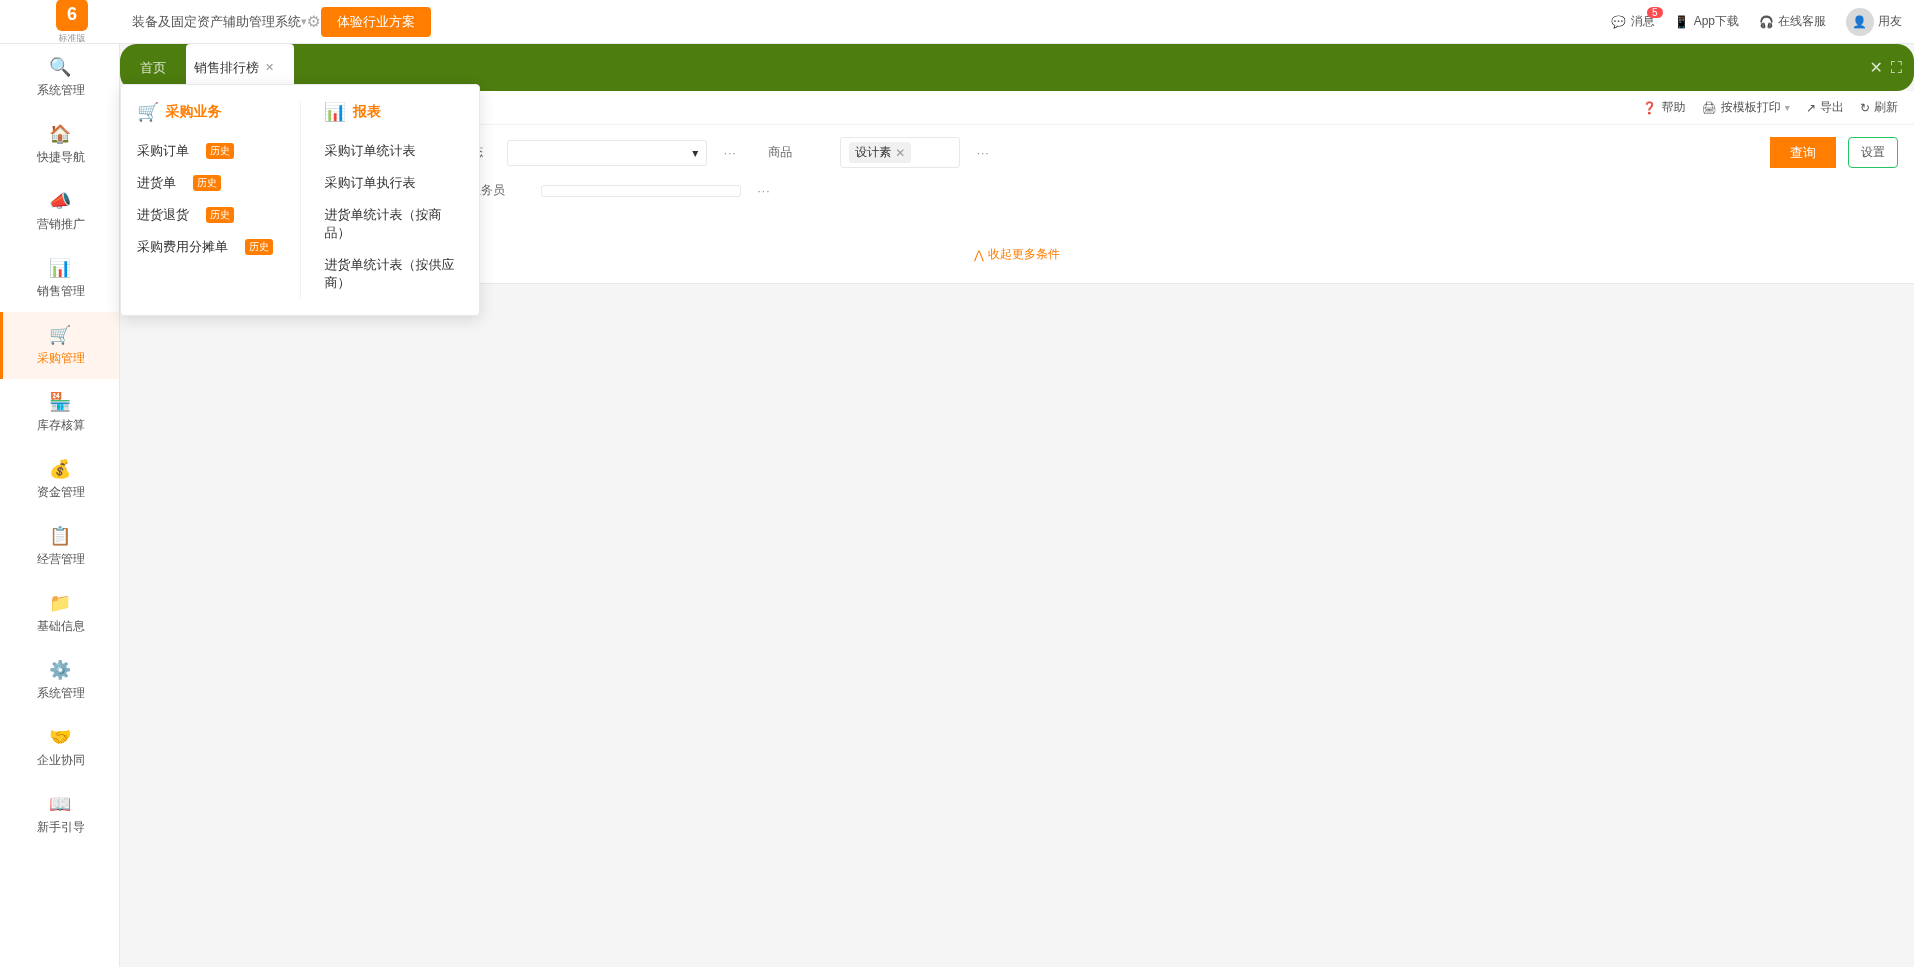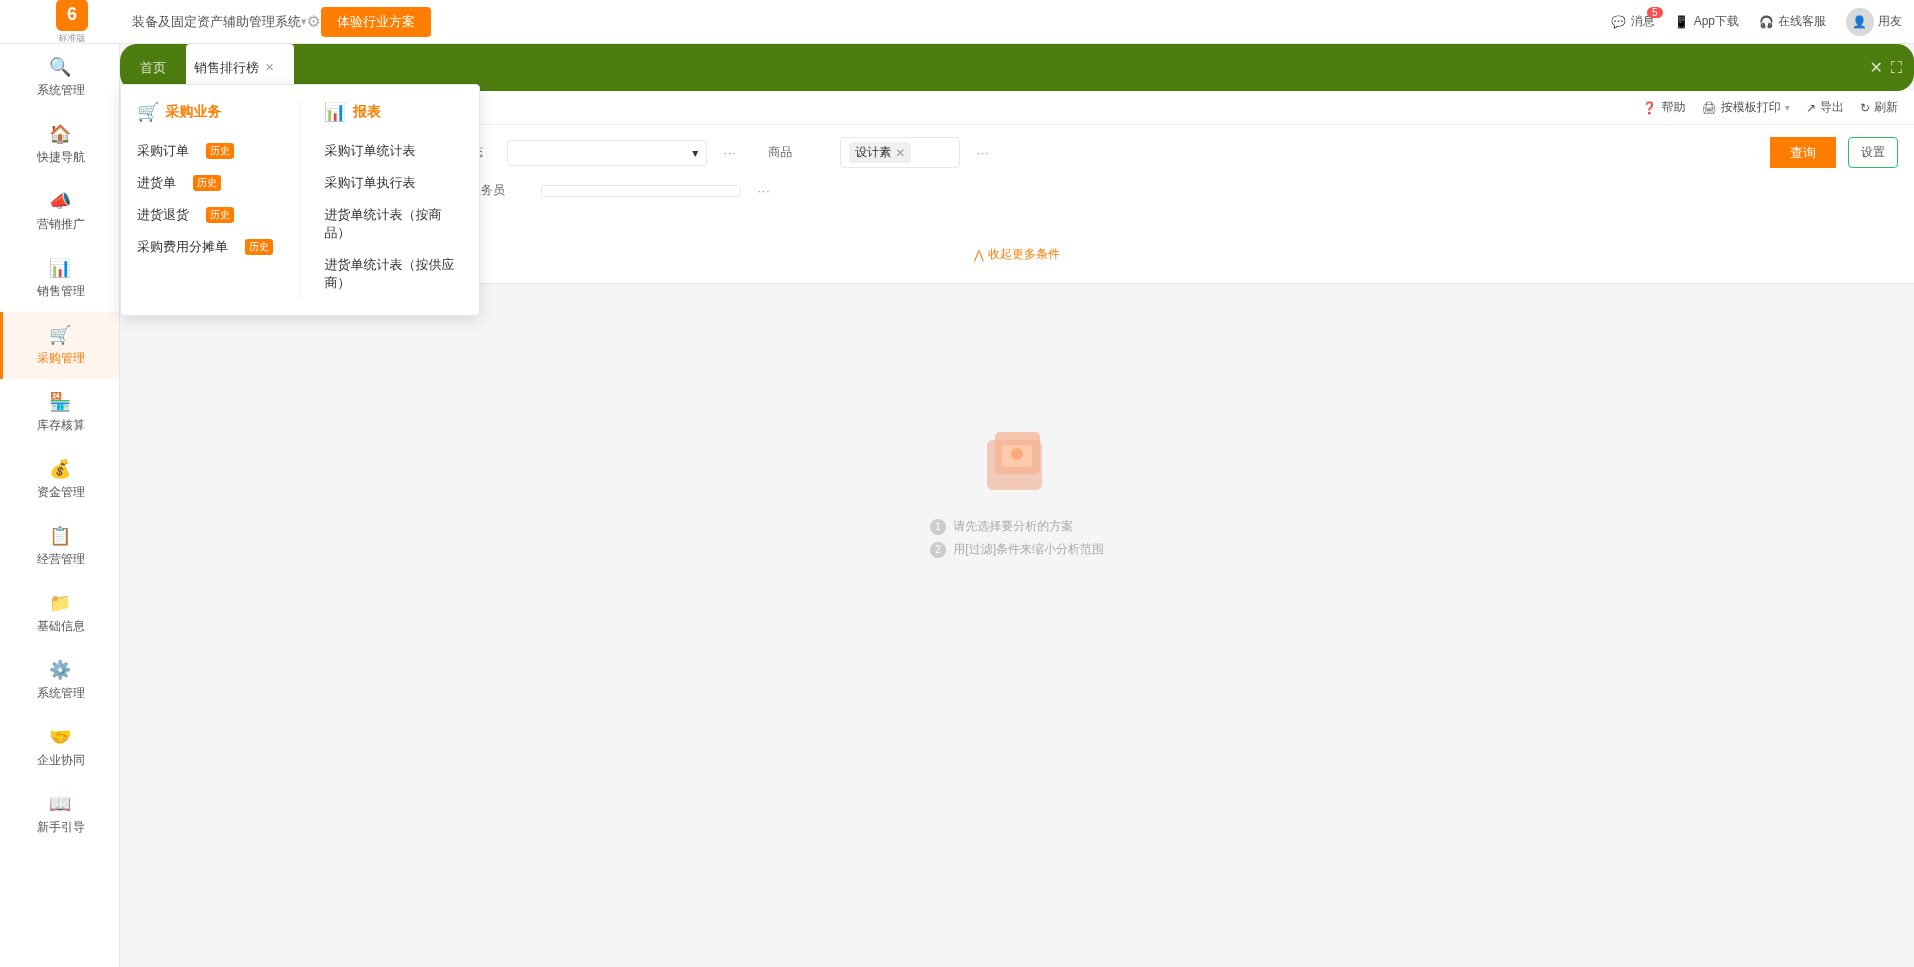--- a/index.html
+++ b/index.html
@@ -588,40 +588,20 @@
           </div>
           <span class="filter-dots">···</span>
         </div>
 
         <div class="collapse-bar">
           <span>⋀</span>
           <span>收起更多条件</span>
         </div>
       </div>
 
-      <div class="empty-state">
-        <div class="empty-icon">
-          <svg width="100" height="100" viewBox="0 0 100 100">
-            <rect x="20" y="30" width="55" height="50" rx="6" fill="#f0a080" opacity="0.5"></rect>
-            <rect x="28" y="22" width="45" height="42" rx="5" fill="#f5b090" opacity="0.7"></rect>
-            <rect x="35" y="35" width="30" height="22" rx="3" fill="#ffd0b0" opacity="0.8"></rect>
-            <circle cx="50" cy="44" r="6" fill="#ff9966" opacity="0.7"></circle>
-          </svg>
-        </div>
-        <div class="empty-texts">
-          <div>
-            <span class="num">1</span>
-            <span>请先选择要分析的方案</span>
-          </div>
-          <div>
-            <span class="num">2</span>
-            <span>用[过滤]条件来缩小分析范围</span>
-          </div>
-        </div>
-      </div>
     </div>
   </div>
 </div>
 
 <div class="dropdown-menu">
   <div class="dropdown-col">
     <div class="dropdown-col-title">
       <span class="col-icon">🛒</span>
       <span>采购业务</span>
     </div>

